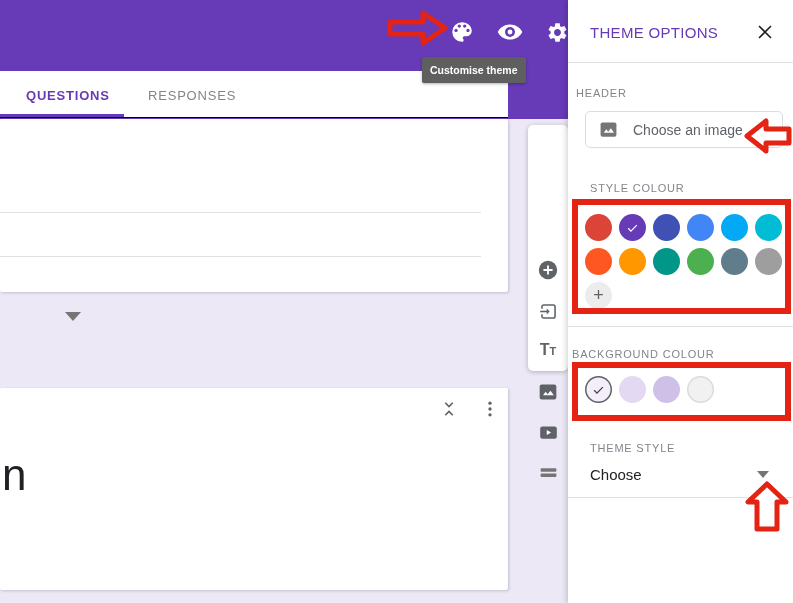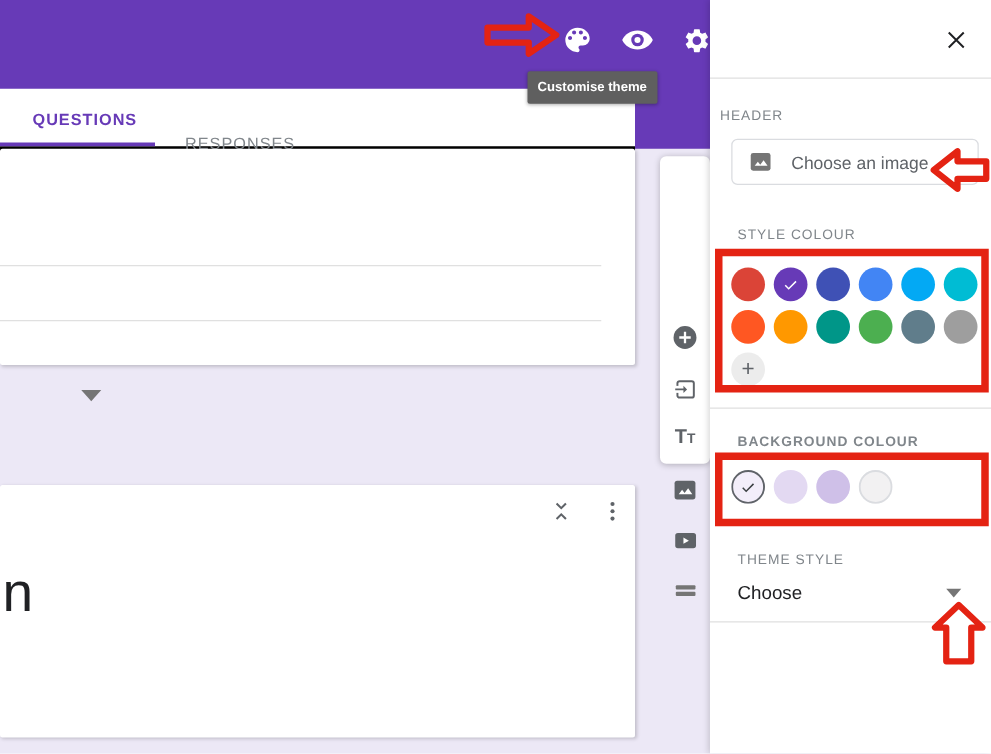--- a/index.html
+++ b/index.html
@@ -3,21 +3,21 @@
 <meta charset="utf-8">
 <style>
   html,body{margin:0;padding:0;}
   #screen{position:relative;width:793px;height:603px;background:#ece8f6;overflow:hidden;
           font-family:"Liberation Sans",sans-serif;-webkit-font-smoothing:antialiased;}
   .abs{position:absolute;}
   
   .appbar{left:0;top:0;width:568px;height:119px;background:#673ab7;}
   .icon-btn{display:flex;align-items:center;justify-content:center;cursor:pointer;}
   
-  .tabbar{left:0;top:71px;width:508px;height:46px;background:#fff;border-bottom:4px solid #000000;}
+  .tabbar{left:0;top:71px;width:508px;height:46px;background:#fff;border-bottom:1px solid #000000;}
   .tab{position:absolute;top:17px;font-size:13px;font-weight:700;letter-spacing:.8px;}
   .tab.active{color:#673ab7;}
   .tab.inactive{color:#80868b;font-weight:400;}
   .tab-indicator{left:0;top:114px;width:124px;height:3px;background:#673ab7;}
   
   .card{background:#fff;box-shadow:1px 1px 3px rgba(0,0,0,.18);border-radius:2px;}
   .hline{height:1px;background:#e0e0e0;}
   .caret-down{width:0;height:0;border-left:8px solid transparent;border-right:8px solid transparent;border-top:9px solid #757575;}
   .caret-sel{width:0;height:0;border-left:6px solid transparent;border-right:6px solid transparent;border-top:7px solid #757575;}
   
@@ -66,21 +66,21 @@
       </svg>
   </div>
   <div class="abs icon-btn" style="left:546px;top:21px;width:23px;height:23px;">
     <svg width="23" height="23" viewBox="0 0 24 24">
         <path fill="#fff" d="M19.14 12.94c.04-.3.06-.61.06-.94 0-.32-.02-.64-.07-.94l2.03-1.58c.18-.14.23-.41.12-.61l-1.92-3.32c-.12-.22-.37-.29-.59-.22l-2.39.96c-.5-.38-1.03-.7-1.62-.94l-.36-2.54c-.04-.24-.24-.41-.48-.41h-3.84c-.24 0-.43.17-.47.41l-.36 2.54c-.59.24-1.13.57-1.62.94l-2.39-.96c-.22-.08-.47 0-.59.22L2.74 8.87c-.12.21-.08.47.12.61l2.03 1.58c-.05.3-.09.63-.09.94s.02.64.07.94l-2.03 1.58c-.18.14-.23.41-.12.61l1.92 3.32c.12.22.37.29.59.22l2.39-.96c.5.38 1.03.7 1.62.94l.36 2.54c.05.24.24.41.48.41h3.84c.24 0 .44-.17.47-.41l.36-2.54c.59-.24 1.13-.56 1.62-.94l2.39.96c.22.08.47 0 .59-.22l1.92-3.32c.12-.22.07-.47-.12-.61l-2.01-1.58zM12 15.6c-1.98 0-3.6-1.62-3.6-3.6s1.62-3.6 3.6-3.6 3.6 1.62 3.6 3.6-1.62 3.6-3.6 3.6z"></path>
       </svg>
   </div>
 
   <div class="abs tabbar">
     <div class="tab active" style="left:26px;">QUESTIONS</div>
-    <div class="tab inactive" style="left:148px;margin-top:19px;">RESPONSES</div>
+    <div class="tab inactive" style="left:148px;">RESPONSES</div>
   </div>
   <div class="abs tab-indicator"></div>
 
   <div class="abs card" style="left:0;top:119px;width:508px;height:173px;">
     <div class="hline abs" style="left:0;top:93px;width:481px;"></div>
     <div class="hline abs" style="left:0;top:137px;width:481px;"></div>
   </div>
 
   <div class="abs caret-down" style="left:65px;top:312px;"></div>
 
@@ -138,20 +138,21 @@
           <rect x="3" y="13" width="18" height="4" rx="1" fill="#757575"></rect>
         </svg>
     </div>
   </div>
 
   <div class="abs panel">
     <div class="hline abs" style="left:0;top:62px;width:225px;"></div>
     <div class="hline abs" style="left:0;top:326px;width:225px;"></div>
     <div class="hline abs" style="left:0;top:497px;width:225px;"></div>
   </div>
+  <div class="abs panel-title">THEME OPTIONS</div>
   <div class="abs icon-btn" style="left:755px;top:22px;width:20px;height:20px;">
     <svg width="16" height="16" viewBox="0 0 16 16">
         <path d="M2 2 L14 14 M14 2 L2 14" stroke="#202124" stroke-width="1.6"></path>
       </svg>
   </div>
 
   <div class="abs sec-label" style="left:576px;top:87px;">HEADER</div>
   <div class="abs choose-btn">
     <svg width="19" height="19" viewBox="0 0 24 24">
         <rect x="2" y="3" width="20" height="18" rx="2.5" fill="#757575"></rect>
@@ -176,21 +177,21 @@
   <div class="abs swatch-row" style="left:585px;top:248px;">
       <div class="swatch" style="background: rgb(255, 87, 34);"></div>
       <div class="swatch" style="background: rgb(255, 152, 0);"></div>
       <div class="swatch" style="background: rgb(0, 150, 136);"></div>
       <div class="swatch" style="background: rgb(76, 175, 80);"></div>
       <div class="swatch" style="background: rgb(96, 125, 139);"></div>
       <div class="swatch" style="background: rgb(158, 158, 158);"></div>
     </div>
   <div class="abs plus-swatch" style="left:585px;top:282px;">+</div>
 
-  <div class="abs sec-label" style="left:590px;top:348px;font-weight:bold;">BACKGROUND COLOUR</div>
+  <div class="abs sec-label" style="left:572px;top:348px;">BACKGROUND COLOUR</div>
   <div class="abs swatch-row" style="left:585px;top:376px;">
       <div class="swatch" style="background: rgb(243, 238, 250); box-shadow: rgb(95, 99, 104) 0px 0px 0px 1.5px inset;">
         <svg width="15" height="15" viewBox="0 0 24 24">
           <path d="M9.5 16.2 5.8 12.5l-1.4 1.4 5.1 5.1L19.6 8.9l-1.4-1.4z" fill="#3c4043"></path>
         </svg>
       </div>
       <div class="swatch" style="background: rgb(227, 217, 242);"></div>
       <div class="swatch" style="background: rgb(207, 192, 232);"></div>
       <div class="swatch" style="background: rgb(242, 241, 242); box-shadow: rgb(218, 220, 224) 0px 0px 0px 1.5px inset;"></div>
     </div>

